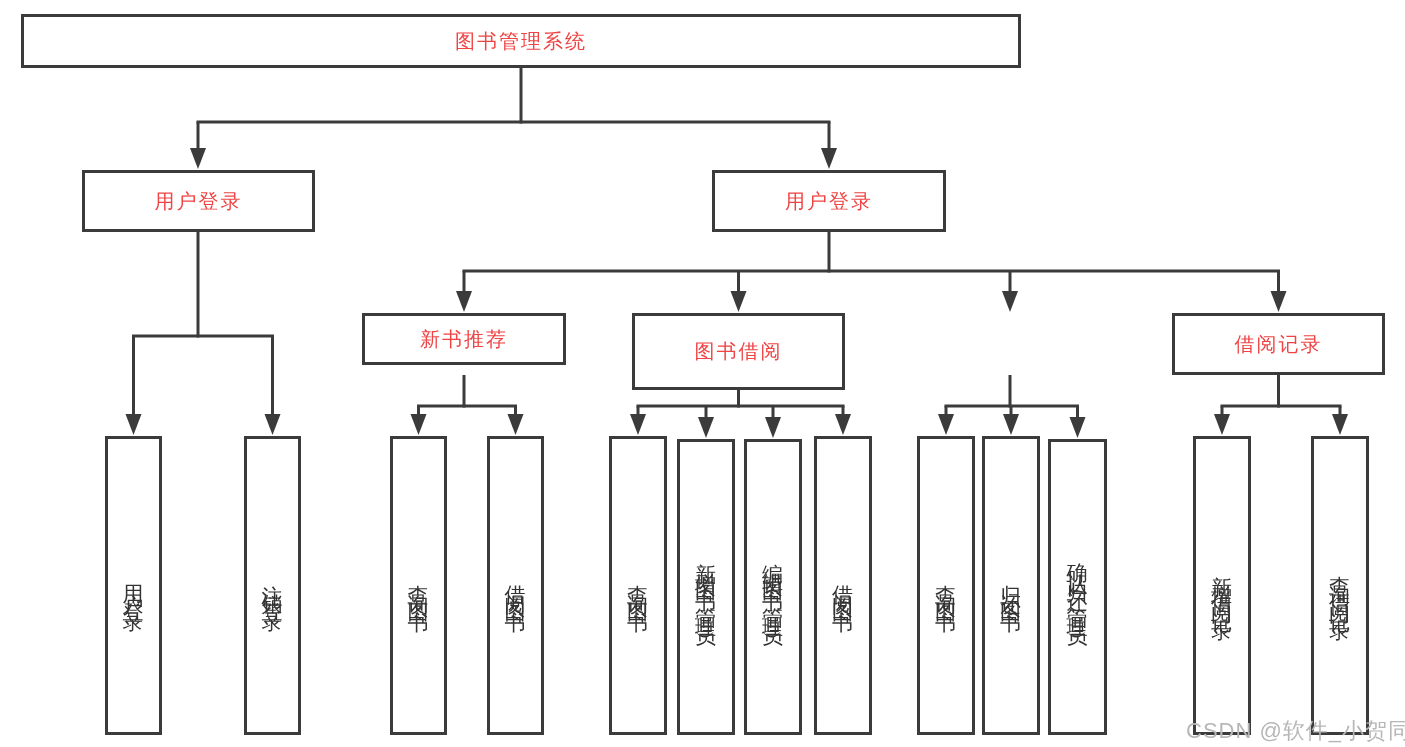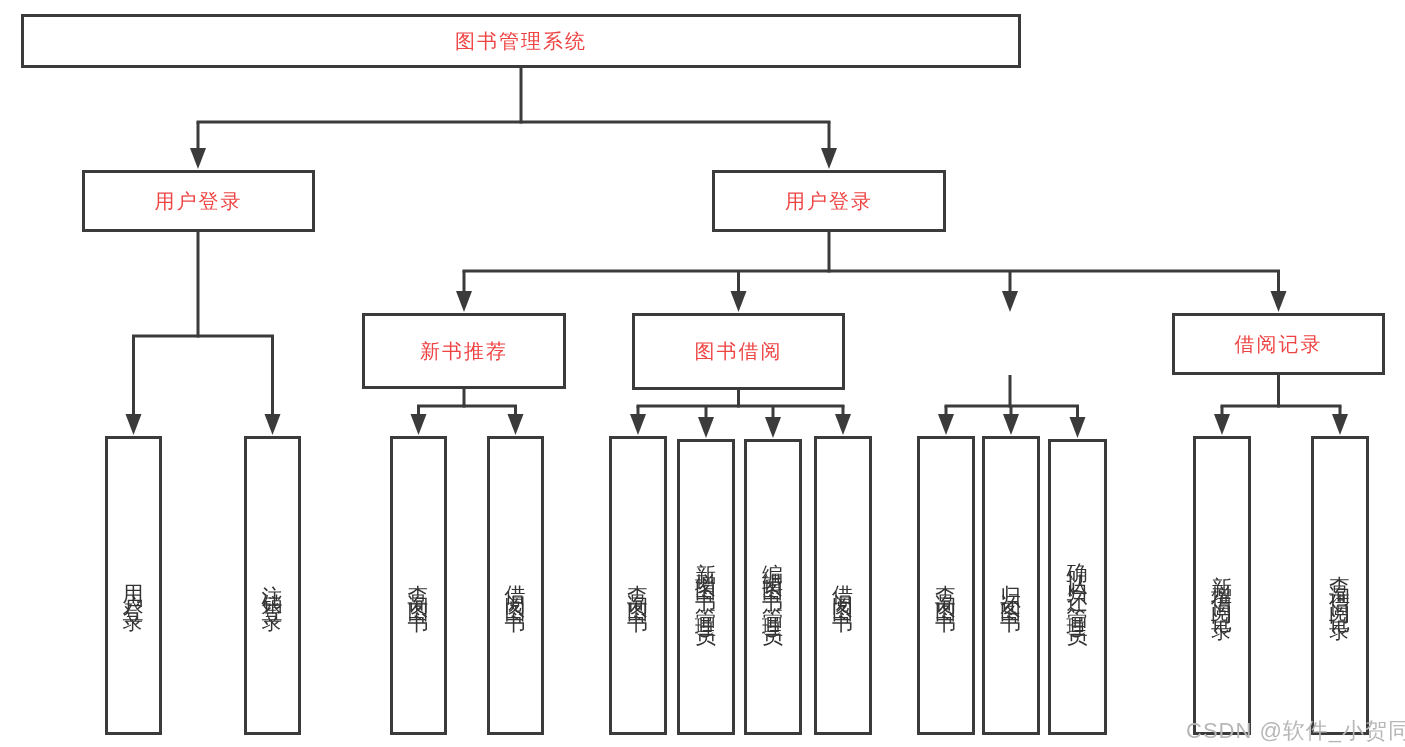--- a/index.html
+++ b/index.html
@@ -89,21 +89,21 @@
     <span>图书管理系统</span>
   </div>
 
   <div class="hbox" style="left:82px;top:170px;width:233px;height:62px">
     <span>用户登录</span>
   </div>
   <div class="hbox" style="left:712px;top:170px;width:234px;height:62px">
     <span>用户登录</span>
   </div>
 
-  <div class="hbox" style="left:362px;top:313px;width:204px;height:76px">
+  <div class="hbox" style="left:362px;top:313px;width:204px;height:52px">
     <span>新书推荐</span>
   </div>
   <div class="hbox" style="left:632px;top:313px;width:213px;height:77px">
     <span>图书借阅</span>
   </div>
   <div class="hbox" style="left:1172px;top:313px;width:213px;height:62px">
     <span>借阅记录</span>
   </div>
 
   <div class="vbox" style="left:105px;top:436px;width:57px;height:299px">

